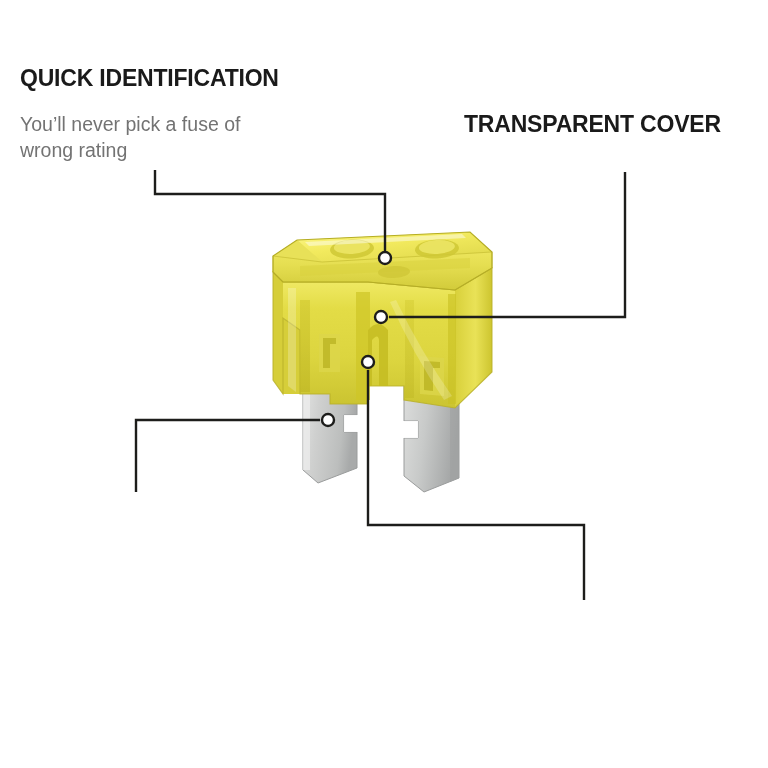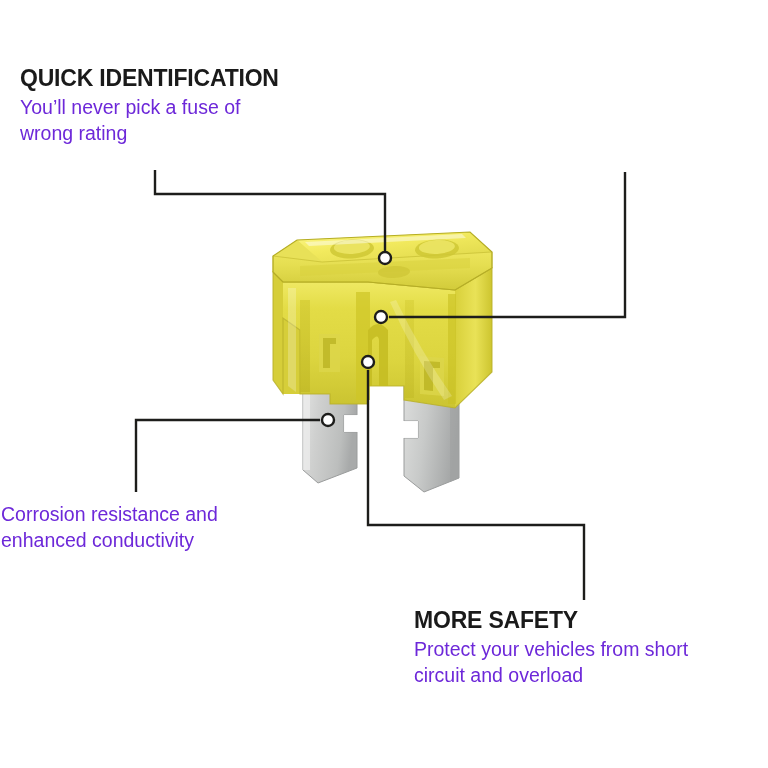--- a/index.html
+++ b/index.html
@@ -17,23 +17,23 @@
   .c-title{
     font-weight:bold;
     font-size:23px;
     color:#1a1a1a;
     letter-spacing:-0.2px;
     line-height:1.1;
     white-space:nowrap;
   }
   .c-desc{
     font-size:19.5px;
-    color:#6d28d9;
+    color:#737373;
     line-height:1.33;
-    margin-top:4px;
+    margin-top:21px;
     white-space:pre-line;
   }
 
   
   #callout-quick-identification{left:20px; top:66px;}
   #callout-transparent-cover{left:464px; top:112px;}
   #callout-tin-plated-zinc{left:1px;  top:498px;}
   #callout-more-safety{left:414px; top:608px;}
 
   
@@ -171,26 +171,20 @@
     </g>
   </svg>
 
   <div class="callout" id="callout-quick-identification">
     <div class="c-title">QUICK IDENTIFICATION</div>
     <div class="c-desc">You’ll never pick a fuse of
 wrong rating</div>
   </div>
 
   <div class="callout" id="callout-transparent-cover">
+    <div class="c-title">TRANSPARENT COVER</div>
   </div>
 
   <div class="callout" id="callout-tin-plated-zinc">
-    <div class="c-desc">Corrosion resistance and
-enhanced conductivity</div>
   </div>
 
-  <div class="callout" id="callout-more-safety">
-    <div class="c-title">MORE SAFETY</div>
-    <div class="c-desc">Protect your vehicles from short
-circuit and overload</div>
-  </div>
 
 </div>
 
 </body></html>

